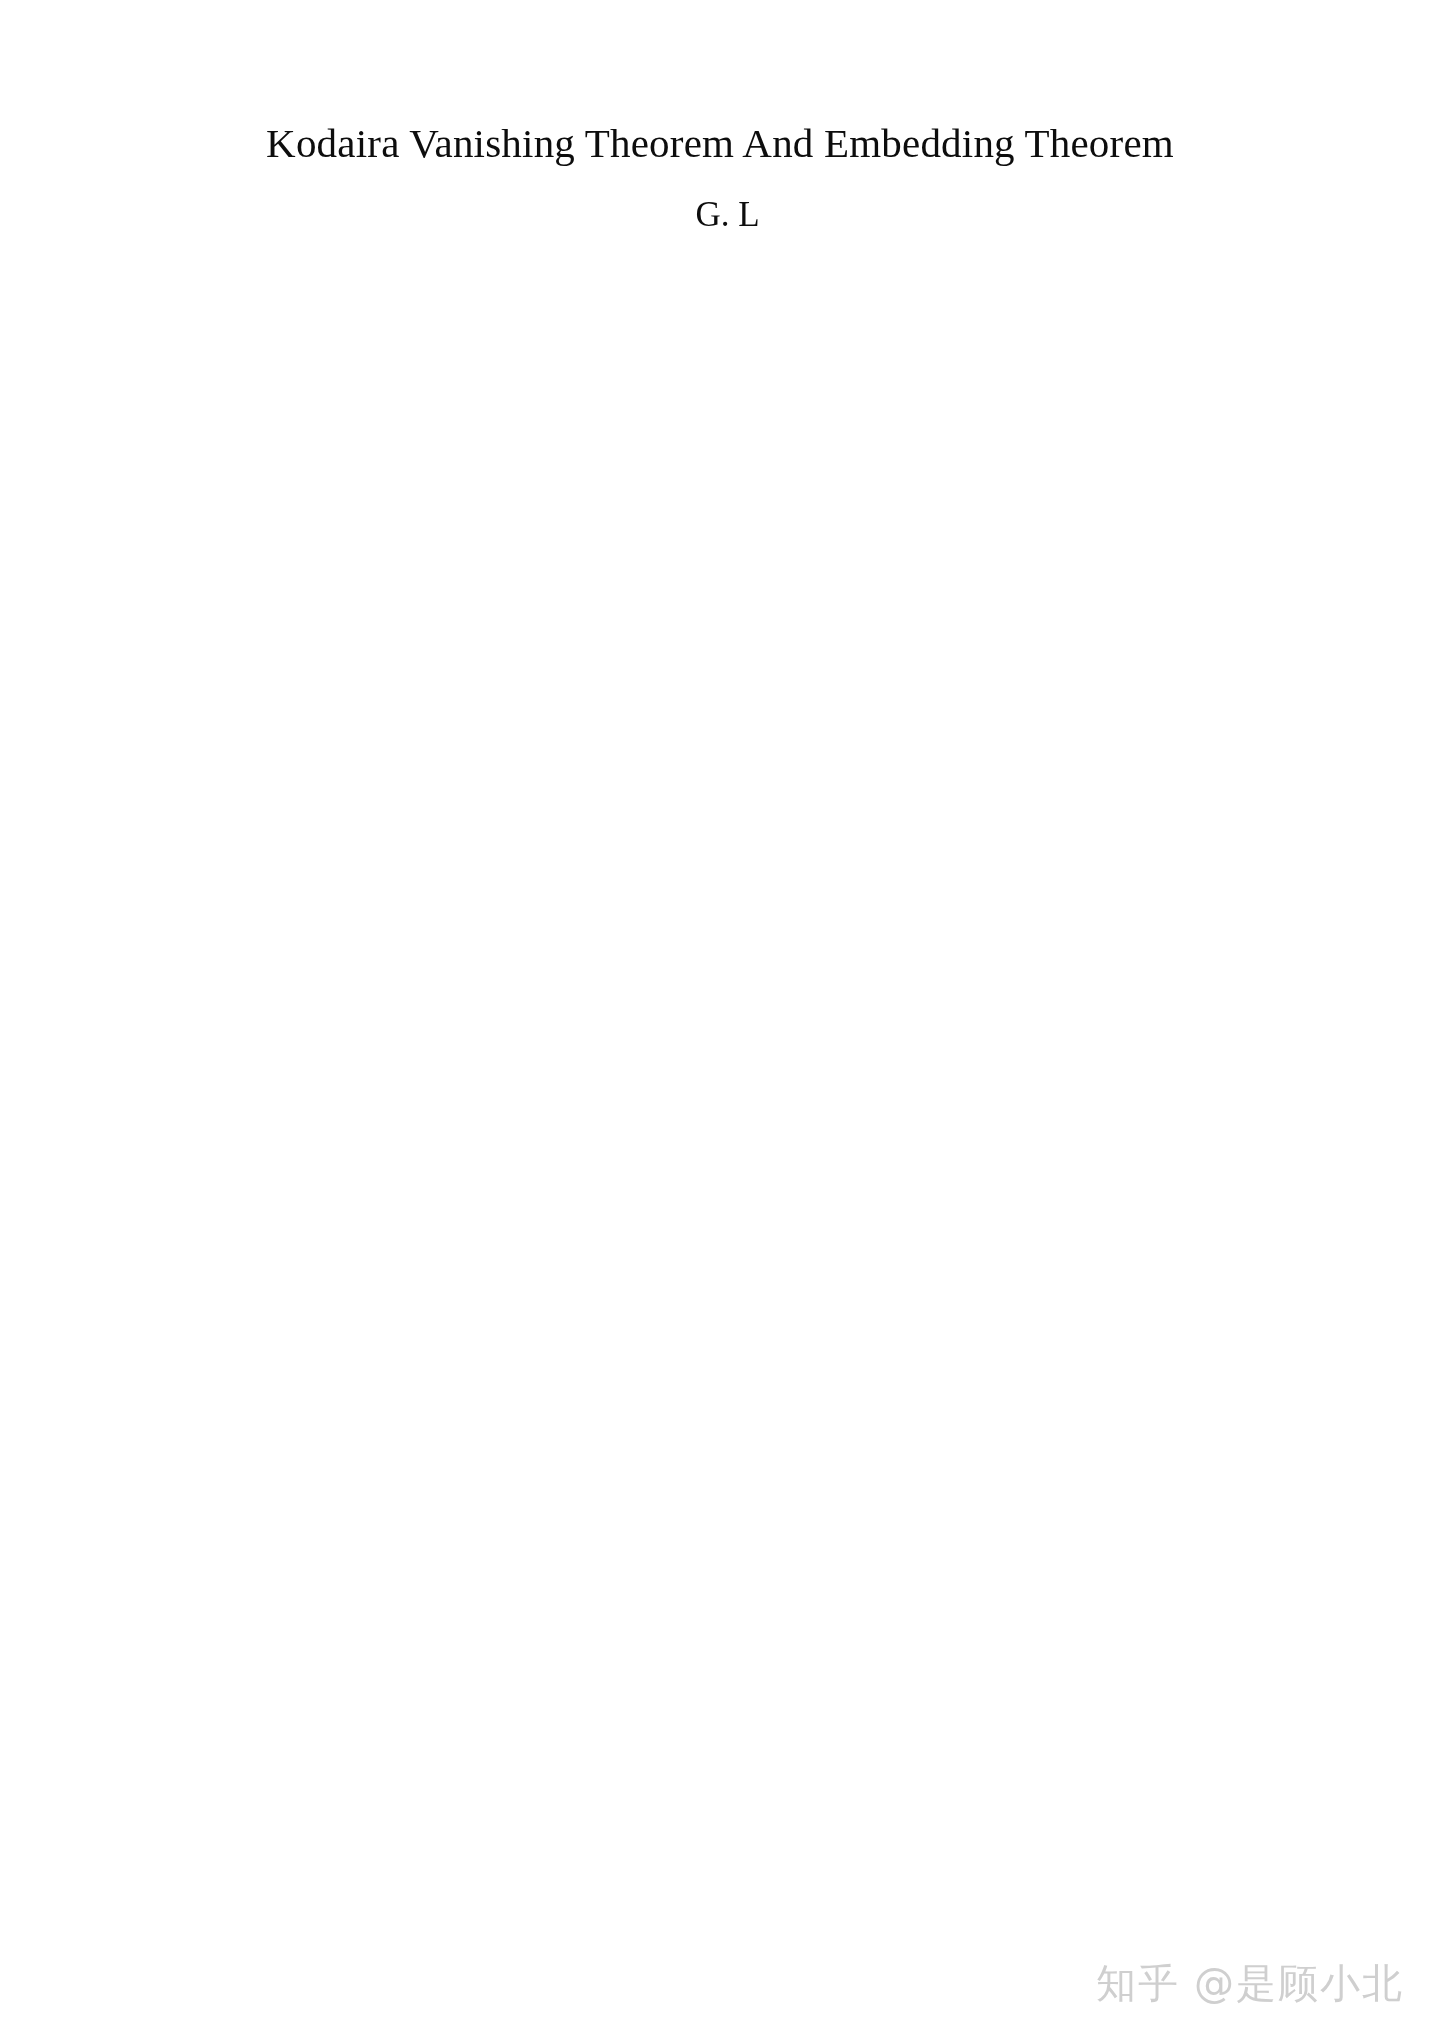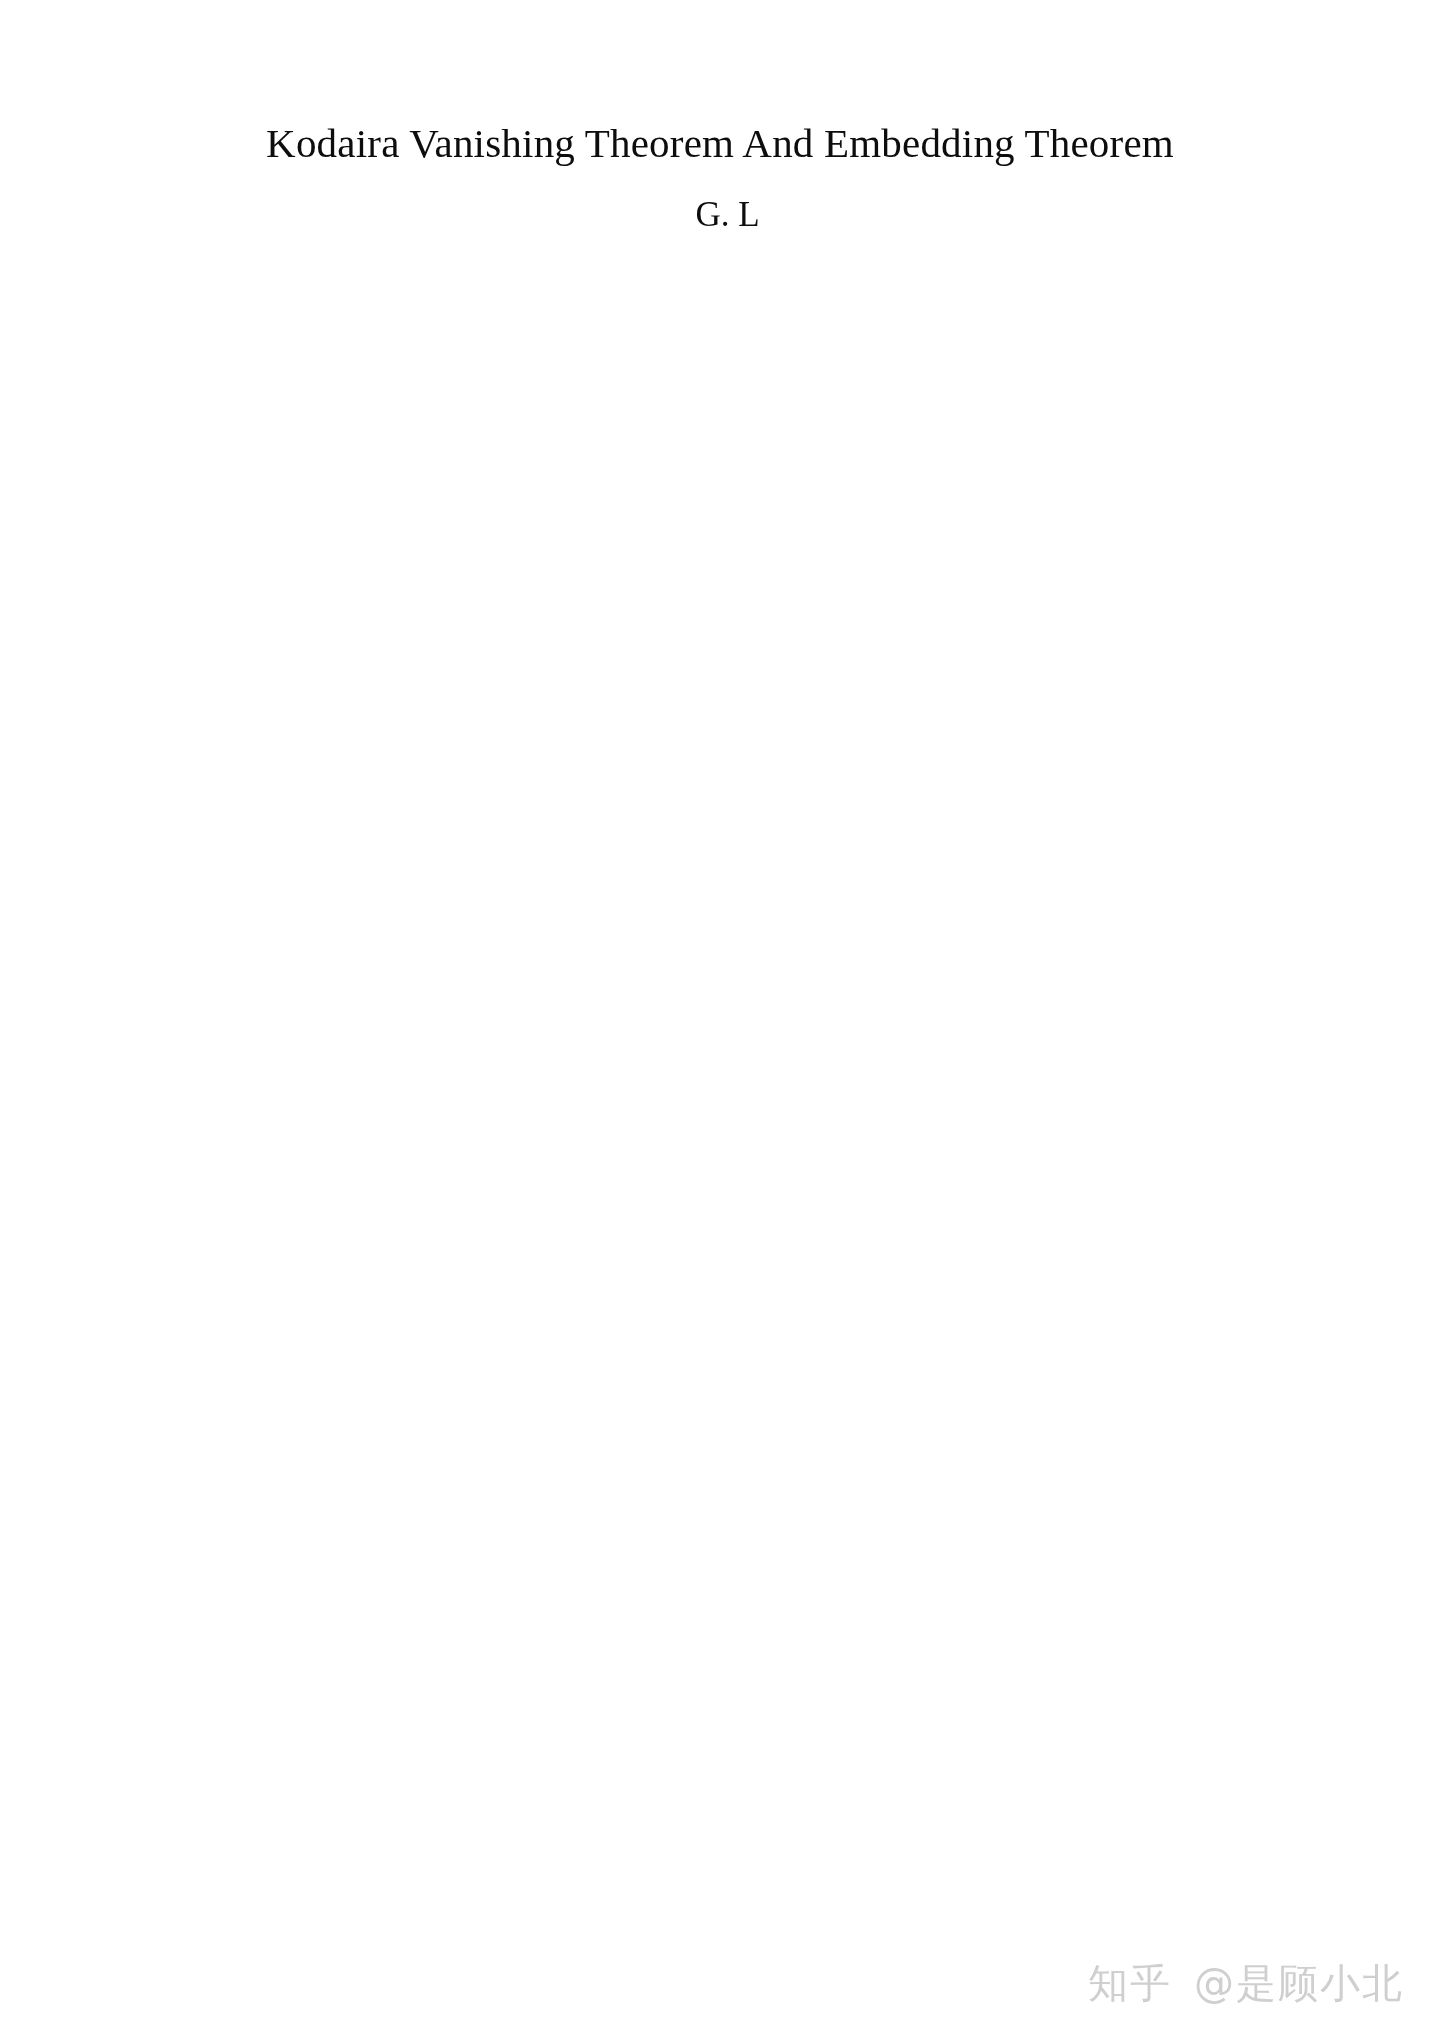--- a/index.html
+++ b/index.html
@@ -167,21 +167,21 @@
     position: absolute;
     right: 36px;
     bottom: 26px;
     font-size: 40px;
     color: #cfcfcf;
     font-family: "DejaVu Sans", "Liberation Sans", sans-serif;
     letter-spacing: 2px;
     white-space: nowrap;
     user-select: none;
   }
-  .watermark .wm-logo { margin-right: 22px; }
+  .watermark .wm-logo { margin-right: 14px; }
 </style>
 </head>
 <body>
 
 <div class="page">
 
   <div class="title-block">
     <h1 class="doc-title">Kodaira Vanishing Theorem And Embedding Theorem</h1>
     <div class="doc-author">G. L</div>
   </div>

